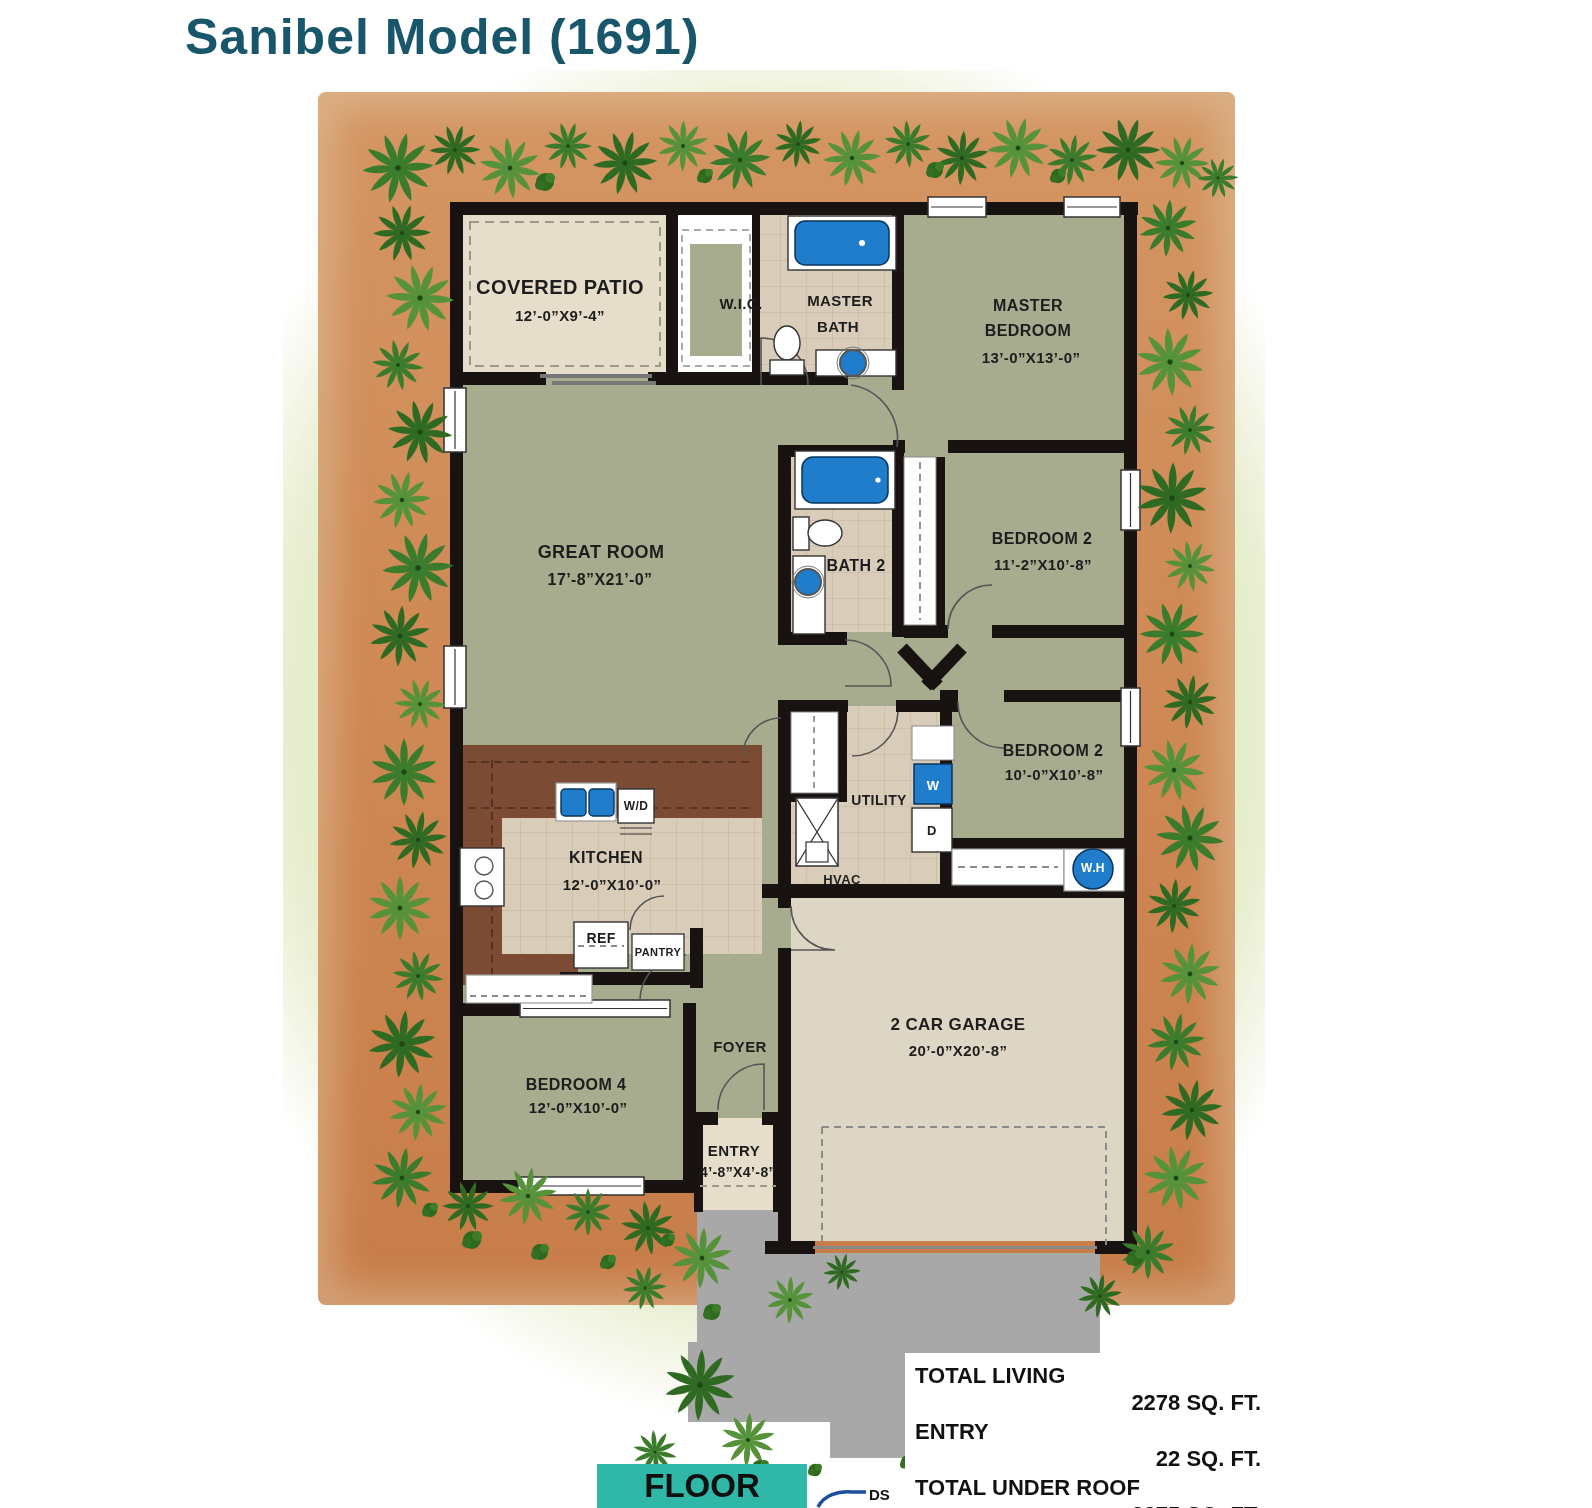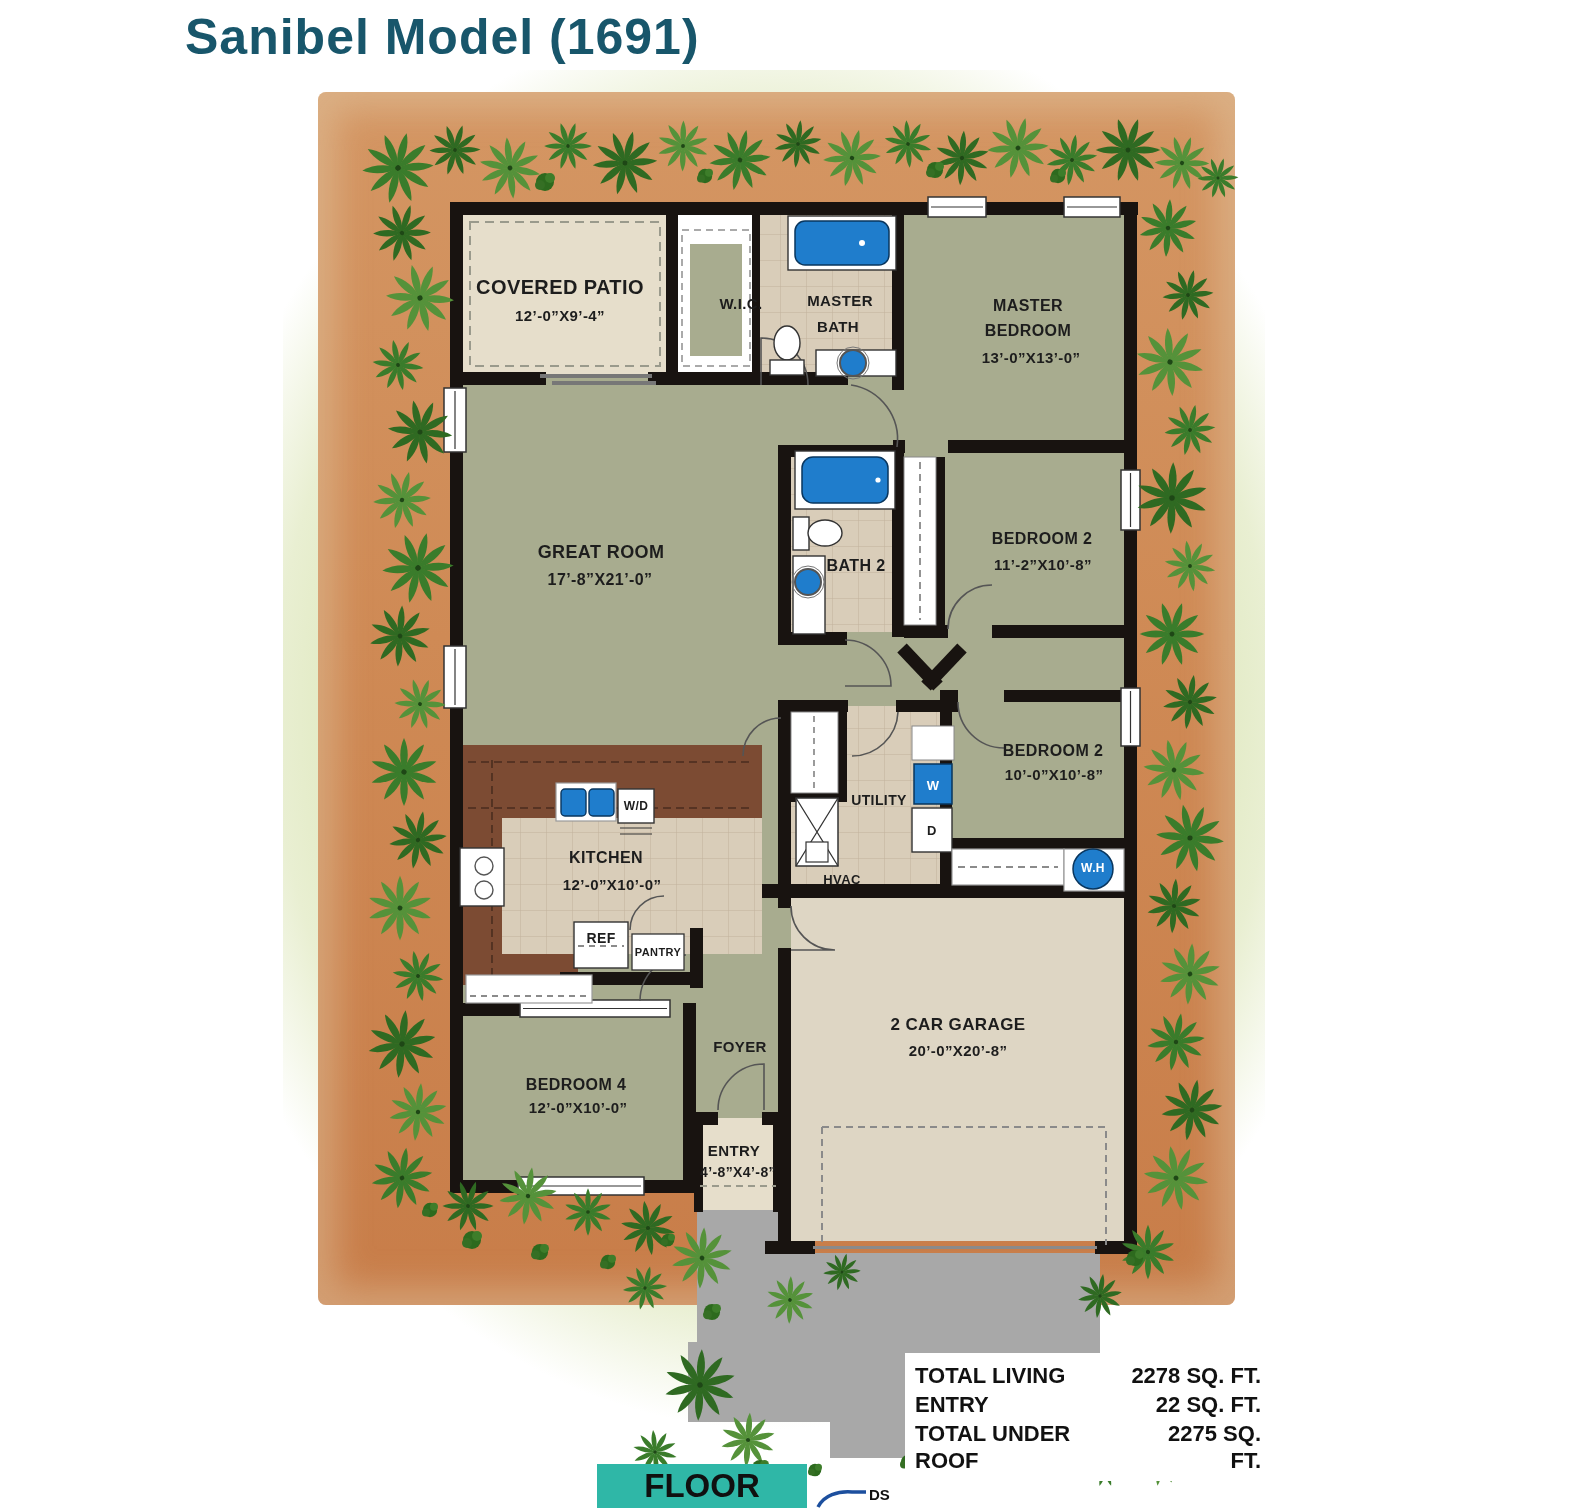--- a/index.html
+++ b/index.html
@@ -15,21 +15,21 @@
         box-shadow:inset 0 0 34px 18px rgba(233,224,196,0.35);}
   svg.plan{position:absolute;left:0;top:0;}
   .lbl{position:absolute;transform:translate(-50%,-50%);font-weight:bold;font-size:15px;
        color:#1d1d1d;white-space:nowrap;letter-spacing:.4px;}
   .badge{position:absolute;left:597px;top:1464px;width:210px;height:44px;line-height:44px;
          text-align:center;background:#2fb7a7;color:#101010;font-size:33px;font-weight:bold;}
   .ds{position:absolute;left:869px;top:1486px;font-size:15px;font-weight:bold;color:#111;text-align:right;}
   .summary{position:absolute;left:905px;top:1353px;width:366px;background:#ffffff;
            padding:8px 0 6px 0;}
   .summary .row{display:flex;justify-content:space-between;padding:1px 10px;
-                font-size:22px;font-weight:bold;color:#111;line-height:27px;}
+                font-size:22px;font-weight:bold;color:#111;line-height:27px;flex-direction:column;}
   .summary .row .val{text-align:right;}
 </style>
 </head>
 <body>
 
 <div class="canvas">
 
   <div class="title">Sanibel Model (1691)</div>
 
   <div class="lawn"></div>

